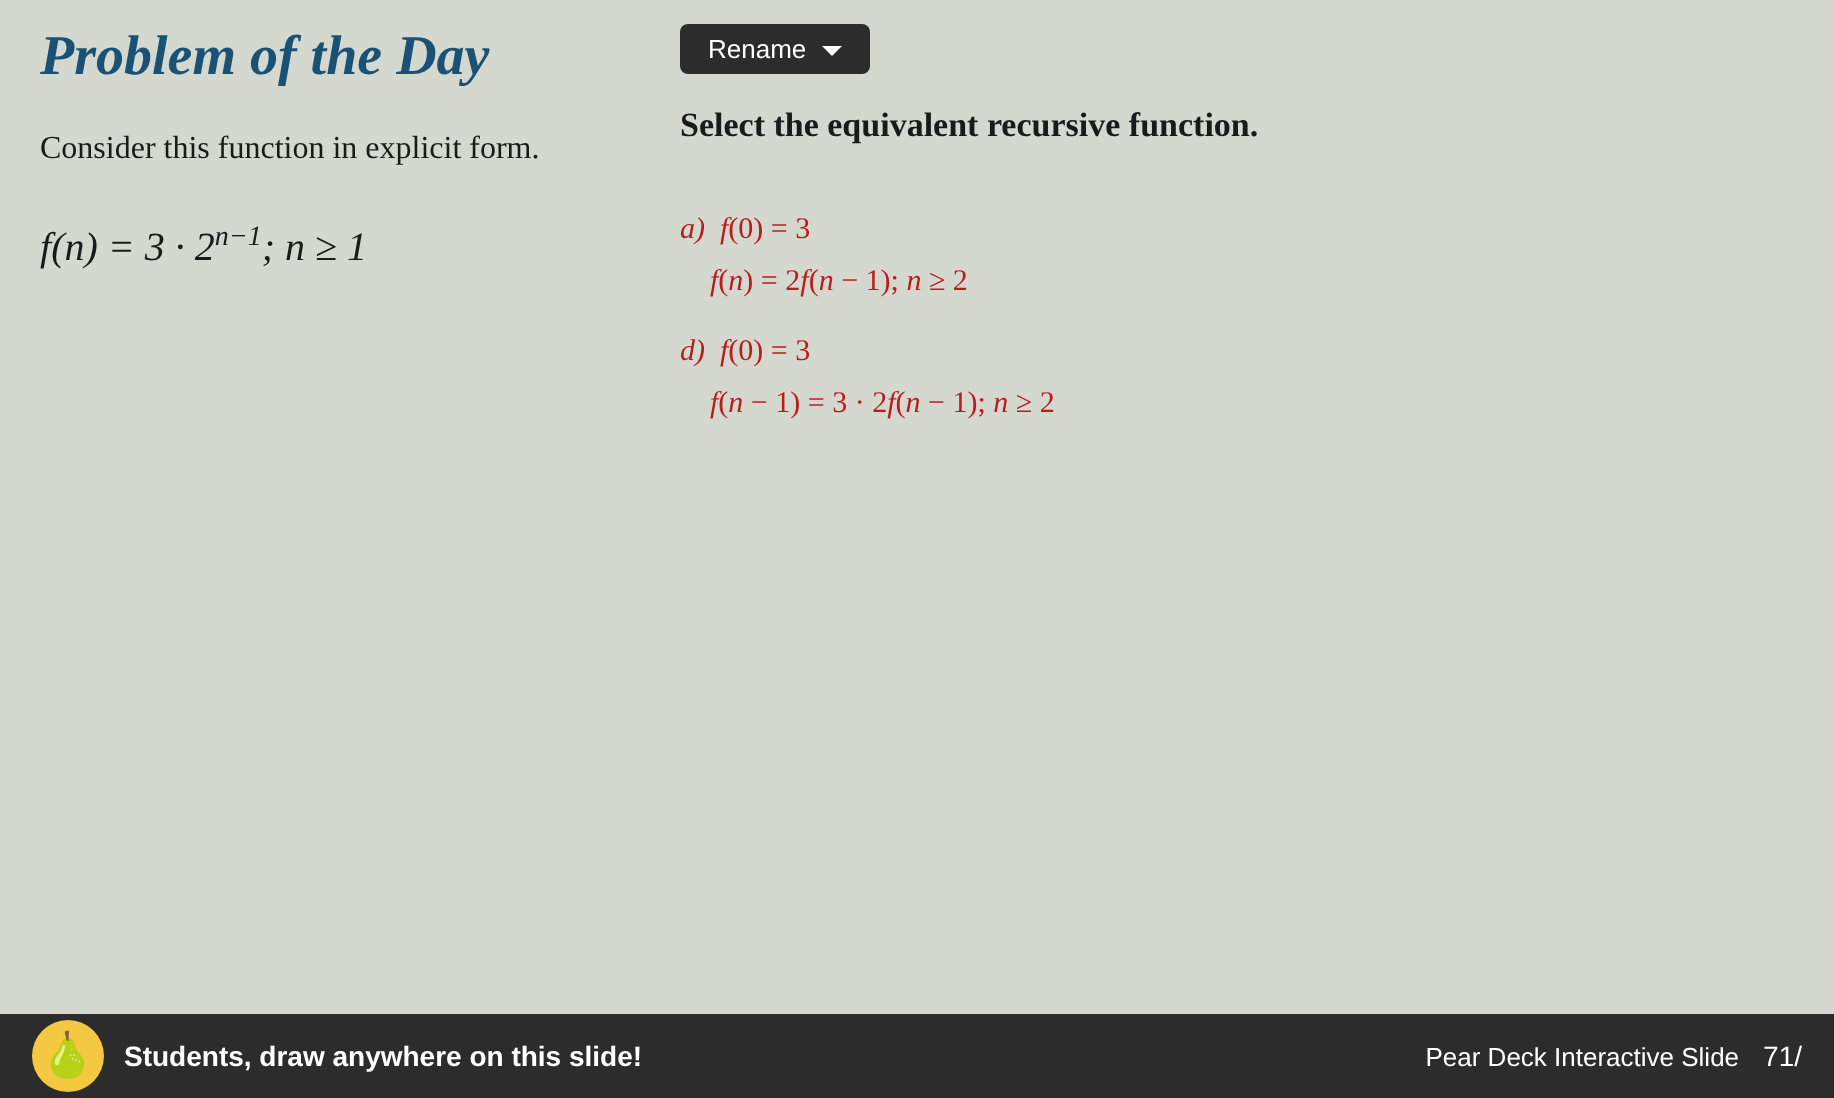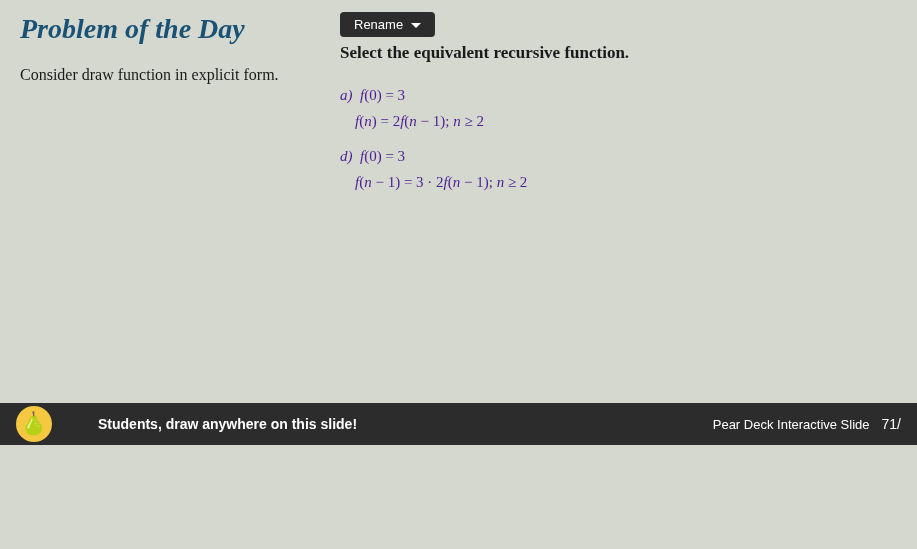--- a/index.html
+++ b/index.html
@@ -7,21 +7,21 @@
     body {
       width: 917px;
       height: 549px;
       overflow: hidden;
       font-family: Georgia, 'Times New Roman', serif;
       background: #d4d8ce;
     }
 
     .slide-container {
       width: 917px;
-      height: 445px;
+      height: 549px;
       background: #d4d8ce;
       position: relative;
       display: flex;
       flex-direction: column;
     }
 
     .main-content {
       display: flex;
       flex: 1;
       padding: 12px 20px 10px 20px;
@@ -32,21 +32,21 @@
       flex: 0 0 300px;
       display: flex;
       flex-direction: column;
       gap: 16px;
     }
 
     .right-panel {
       flex: 1;
       display: flex;
       flex-direction: column;
-      gap: 0;
+      gap: 10px;
     }
 
     .page-title {
       font-size: 28px;
       font-weight: bold;
       color: #1a5276;
       font-style: italic;
       font-family: Georgia, serif;
       line-height: 1.2;
       margin-bottom: 4px;
@@ -89,21 +89,21 @@
     }
 
     .answer-options {
       display: flex;
       flex-direction: column;
       gap: 10px;
     }
 
     .answer-option {
       font-size: 15px;
-      color: #4c1d95;
+      color: #b91c1c;
       font-family: Georgia, serif;
       line-height: 1.7;
     }
 
     .answer-label {
       font-style: italic;
       font-size: 15px;
     }
 
     .bottom-bar {
@@ -133,21 +133,20 @@
       font-size: 22px;
       position: relative;
       overflow: hidden;
     }
 
     .bottom-text {
       color: #ffffff;
       font-family: Arial, sans-serif;
       font-size: 14px;
       font-weight: bold;
-      margin-left: 36px;
     }
 
     .bottom-right {
       display: flex;
       align-items: center;
       gap: 12px;
     }
 
     .pear-deck-label {
       color: #ffffff;
@@ -184,21 +183,24 @@
     }
   </style>
 </head>
 <body>
 
 <div class="slide-container">
   <div class="main-content">
 
     <div class="left-panel">
       <h1 class="page-title">Problem of the Day</h1>
-      <p class="left-question">Consider draw function in explicit form.</p>
+      <p class="left-question">Consider this function in explicit form.</p>
+      <div class="left-formula math">
+        <i>f</i>(<i>n</i>) = 3 · 2<sup><i>n</i>−1</sup>; <i>n</i> ≥ 1
+      </div>
     </div>
 
     <div class="right-panel">
       <div class="right-header">
         <button class="rename-btn">
           <span>Rename</span>
           <span class="rename-arrow"></span>
         </button>
       </div>
       <p class="right-question">Select the equivalent recursive function.</p>

